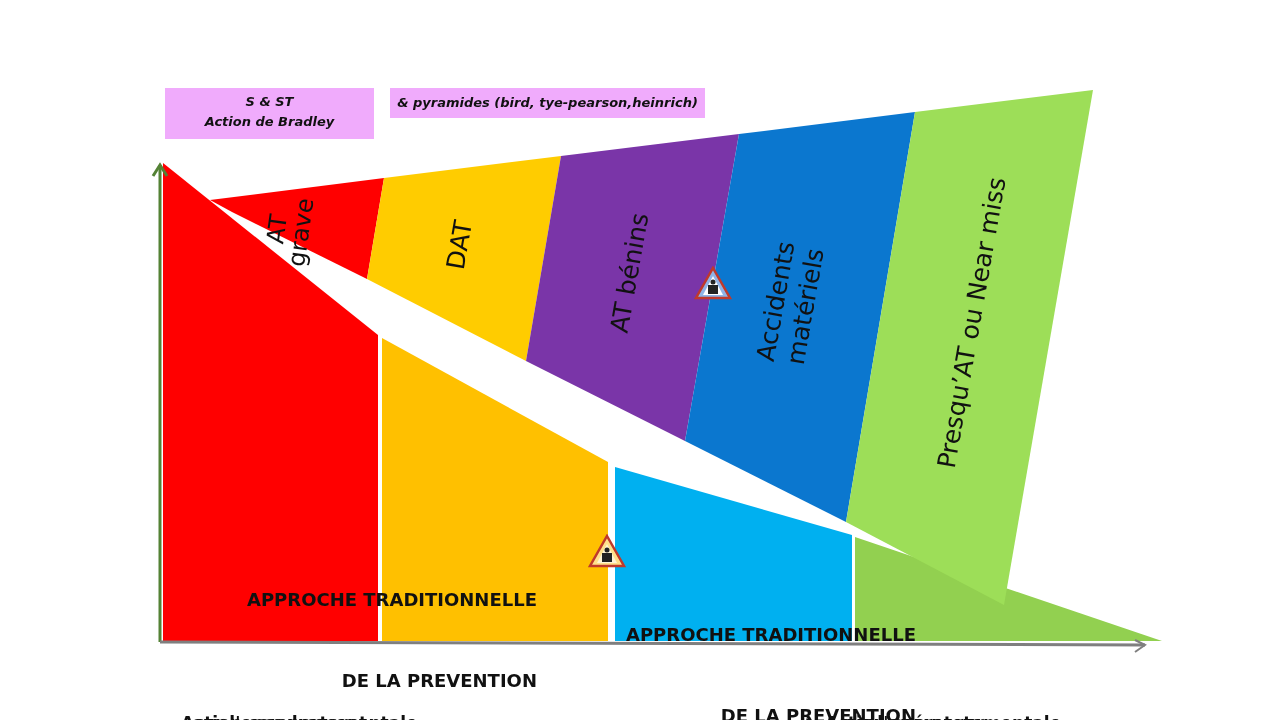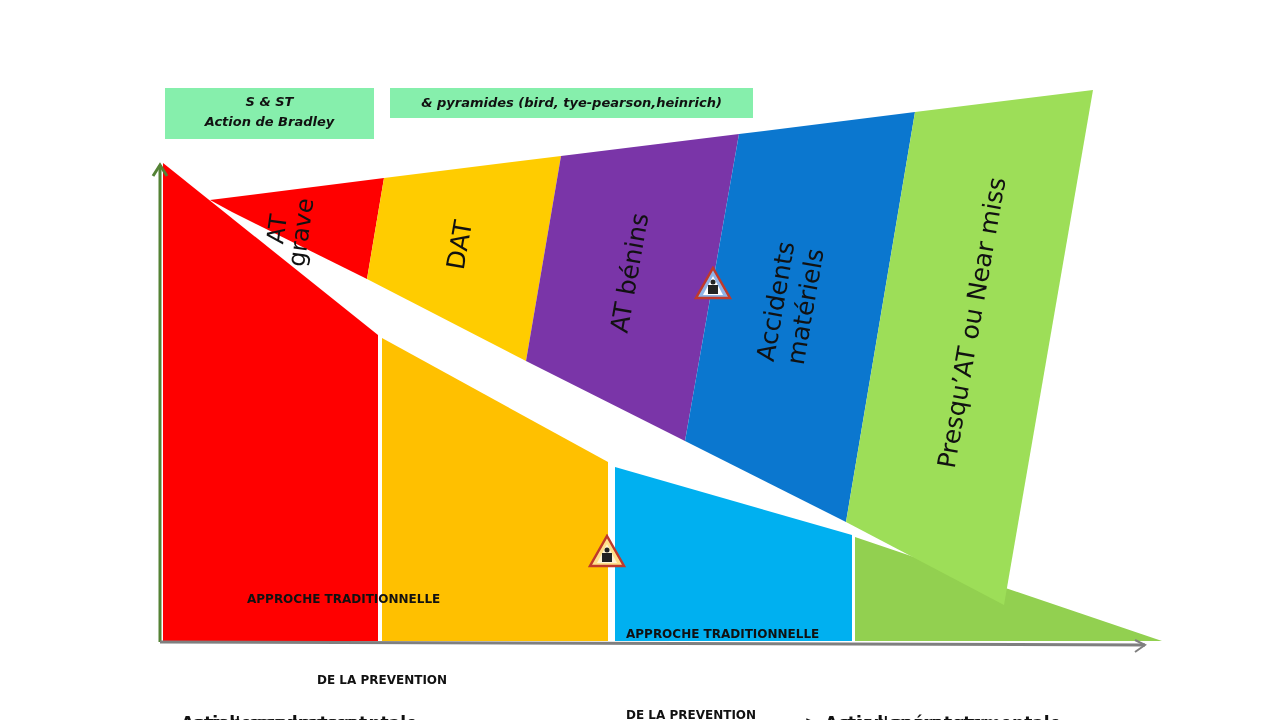--- a/index.html
+++ b/index.html
@@ -1,27 +1,27 @@
 <!DOCTYPE html>
 <html><head>
   <meta charset="utf-8">
   <style>
     html, body { margin: 0; padding: 0; background: #ffffff; }
     body { width: 1280px; height: 720px; position: relative; overflow: hidden;
            font-family: "Liberation Sans", sans-serif; }
-    .label-box { position: absolute; background: #86efac; color: #111;
+    .label-box { position: absolute; background: #f0abfc; color: #111;
                  font-family: "DejaVu Sans", sans-serif; font-style: italic; font-weight: bold;
                  font-size: 13px; text-align: center; line-height: 20px; }
     #box-left { left: 165px; top: 88px; width: 209px; height: 51px; padding-top: 4px; box-sizing: border-box; }
-    #box-right { left: 390px; top: 88px; width: 363px; height: 30px; padding-top: 5px; box-sizing: border-box; }
+    #box-right { left: 390px; top: 88px; width: 315px; height: 30px; padding-top: 5px; box-sizing: border-box; }
     svg#diagram { position: absolute; left: 0; top: 0; }
     .vlabel { position: absolute; transform-origin: center center; color: #111;
               font-family: "DejaVu Sans", sans-serif; white-space: nowrap; text-align: center; }
     .approach { position: absolute; font-family: "DejaVu Sans", sans-serif; font-weight: bold;
-                font-size: 12px; color: #111; line-height: 27px; white-space: pre; }
+                font-size: 18px; color: #111; line-height: 27px; white-space: pre; text-align: right; }
     .axis-caption { position: absolute; font-family: "DejaVu Sans", sans-serif; font-weight: bold;
                     font-size: 17px; color: #111; line-height: 28px; white-space: pre; }
     .warn { position: absolute; }
   </style>
 </head>
 <body>
 
 <div id="box-left" class="label-box">
   <div>S &amp; ST</div>
   <div>Action de Bradley</div>

